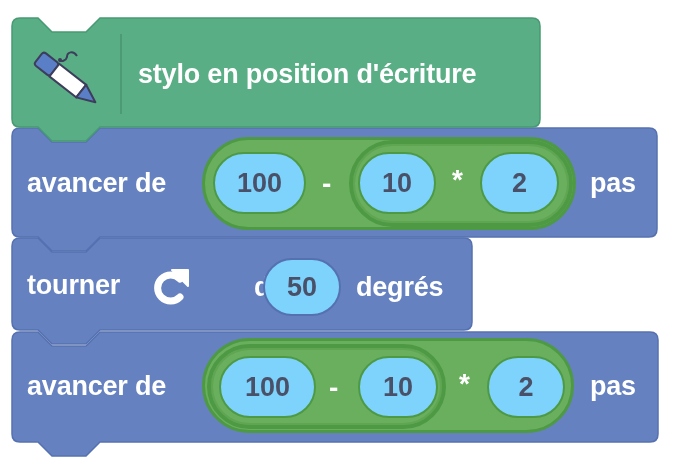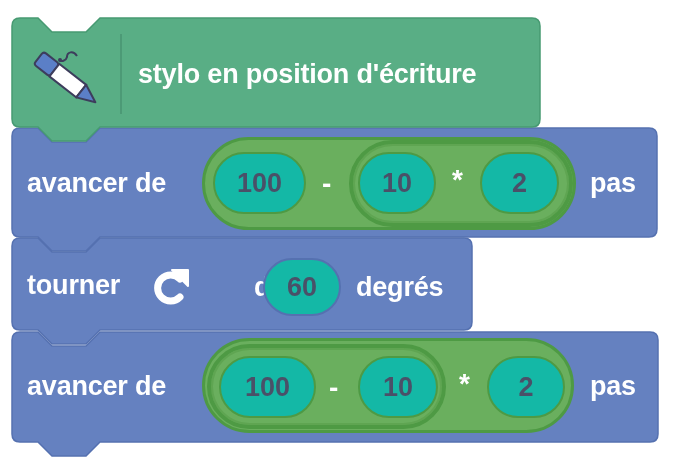--- a/index.html
+++ b/index.html
@@ -5,21 +5,21 @@
     html, body { margin: 0; padding: 0; background: #ffffff; }
     body { width: 683px; height: 475px; position: relative; overflow: hidden;
            font-family: "Liberation Sans", sans-serif; }
     .canvas { position: absolute; left: 0; top: 0; width: 677px; height: 475px; }
     .block-svg { position: absolute; left: 0; top: 0; }
     .label {
       position: absolute; color: #ffffff; font-weight: bold; font-size: 27px;
       line-height: 1; white-space: nowrap; letter-spacing: -0.2px;
     }
     .pill {
-      position: absolute; background: #14b8a6; border-radius: 32px;
+      position: absolute; background: #7dd3fc; border-radius: 32px;
       display: flex; align-items: center; justify-content: center;
       color: #4a5068; font-weight: bold; font-size: 27px;
       box-sizing: border-box; border: 2px solid #4e9a44;
     }
     .pill.on-blue { border-color: #5571b0; }
     .reporter {
       position: absolute; background: #6aaf5e; border: 3px solid #4e9a44;
       border-radius: 60px; box-sizing: border-box;
     }
     .reporter.inner { border: 4px solid #4e9a44; box-shadow: inset 0 0 0 2px #5fa552; }
@@ -69,21 +69,21 @@
     <div class="label" style="left:590px;top:170px;">pas</div>
   </div>
 
   <div>
     <div class="label" style="left:27px;top:272px;">tourner</div>
     <svg class="icon" style="left:150px;top:267px;" width="44" height="40" viewBox="0 0 44 40">
       <path d="M30,12 A13,13 0 1 0 30,30" fill="none" stroke="#ffffff" stroke-width="7" stroke-linecap="round"></path>
       <path d="M22,3 L38,3 L38,19 Z" fill="#ffffff" stroke="#ffffff" stroke-width="2" stroke-linejoin="round"></path>
     </svg>
     <div class="label" style="left:210px;top:274px;margin-left:44px;">de</div>
-    <div class="pill on-blue" style="left:263px;top:258px;width:78px;height:58px;">60</div>
+    <div class="pill on-blue" style="left:263px;top:258px;width:78px;height:58px;">50</div>
     <div class="label" style="left:356px;top:274px;text-align:right;">degrés</div>
   </div>
 
   <div>
     <div class="label" style="left:27px;top:373px;">avancer de</div>
     <div class="reporter" style="left:202px;top:338px;width:372px;height:95px;"></div>
     <div class="reporter inner" style="left:207px;top:344px;width:239px;height:85px;"></div>
     <div class="pill" style="left:219px;top:356px;width:97px;height:62px;">100</div>
     <div class="op" style="left:329px;top:374px;">-</div>
     <div class="pill" style="left:358px;top:356px;width:80px;height:62px;">10</div>

